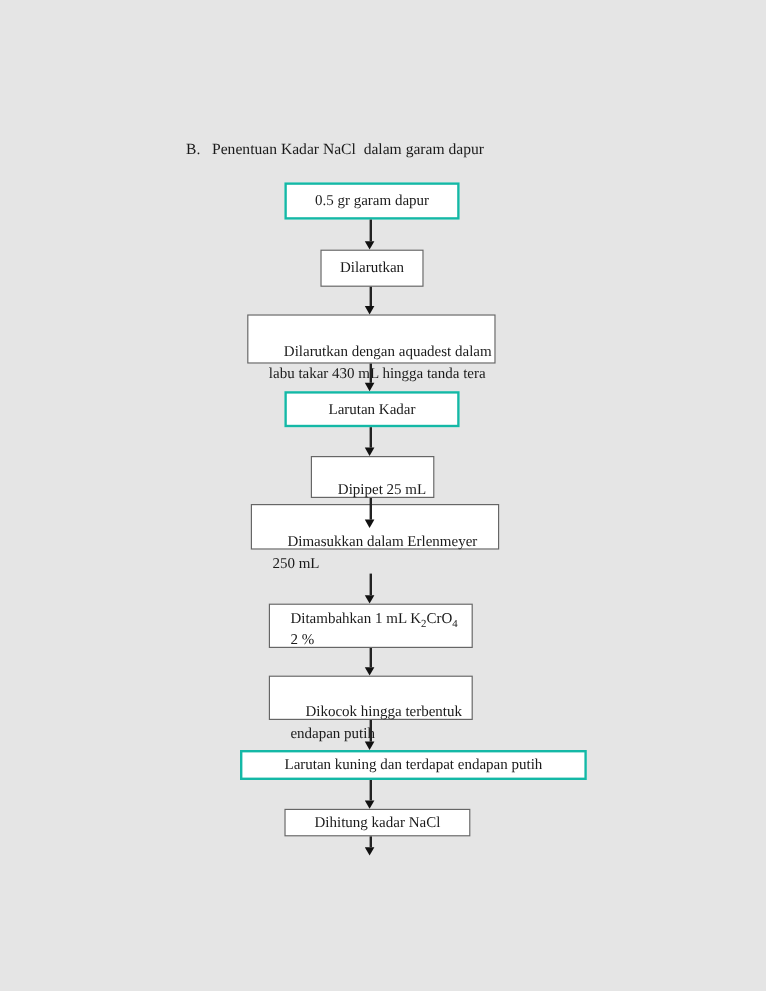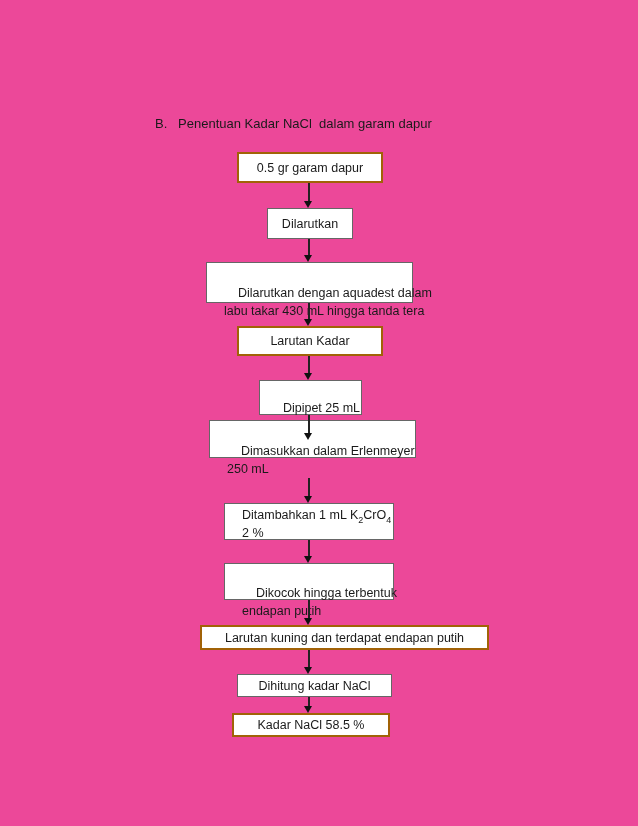--- a/index.html
+++ b/index.html
@@ -4,42 +4,42 @@
 <style>
   html, body {
     margin: 0;
     padding: 0;
     background: #ffffff;
   }
   .page {
     position: relative;
     width: 638px;
     height: 826px;
-    background: #ec4899;
-    font-family: Liberation Sans, sans-serif;
+    background: #e5e5e5;
+    font-family: Liberation Serif, serif;
     color: #1a1a1a;
     overflow: hidden;
   }
   .title {
     position: absolute;
     left: 155px;
     top: 116px;
     font-size: 13px;
     white-space: pre;
     color: #1a1a1a;
   }
   .node {
     position: absolute;
     box-sizing: border-box;
     background: #ffffff;
     font-size: 12.5px;
     color: #1a1a1a;
   }
   .result {
-    border: 2px solid #a16207;
+    border: 2px solid #14b8a6;
   }
   .process {
     border: 1px solid #666666;
   }
   .center {
     display: flex;
     align-items: center;
     justify-content: center;
     text-align: center;
     white-space: nowrap;
@@ -119,23 +119,20 @@
   </div>
 
   <div class="node result center" style="left:200px; top:625px; width:289px; height:25px;">
     <span>Larutan kuning dan terdapat endapan putih</span>
   </div>
 
   <div class="node process center" style="left:237px; top:674px; width:155px; height:23px;">
     <span>Dihitung kadar NaCl</span>
   </div>
 
-  <div class="node result center" style="left:232px; top:713px; width:158px; height:24px;">
-    <span>Kadar NaCl 58.5 %</span>
-  </div>
 
   <div class="arrow" style="top:183px; height:18px;"></div>
   <div class="arrow" style="top:239px; height:16px;"></div>
   <div class="arrow" style="top:303px; height:16px;"></div>
   <div class="arrow" style="top:356px; height:17px;"></div>
   <div class="arrow" style="top:415px; height:18px;"></div>
   <div class="arrow" style="top:478px; height:18px;"></div>
   <div class="arrow" style="top:540px; height:16px;"></div>
   <div class="arrow" style="top:600px; height:18px;"></div>
   <div class="arrow" style="top:650px; height:17px;"></div>

